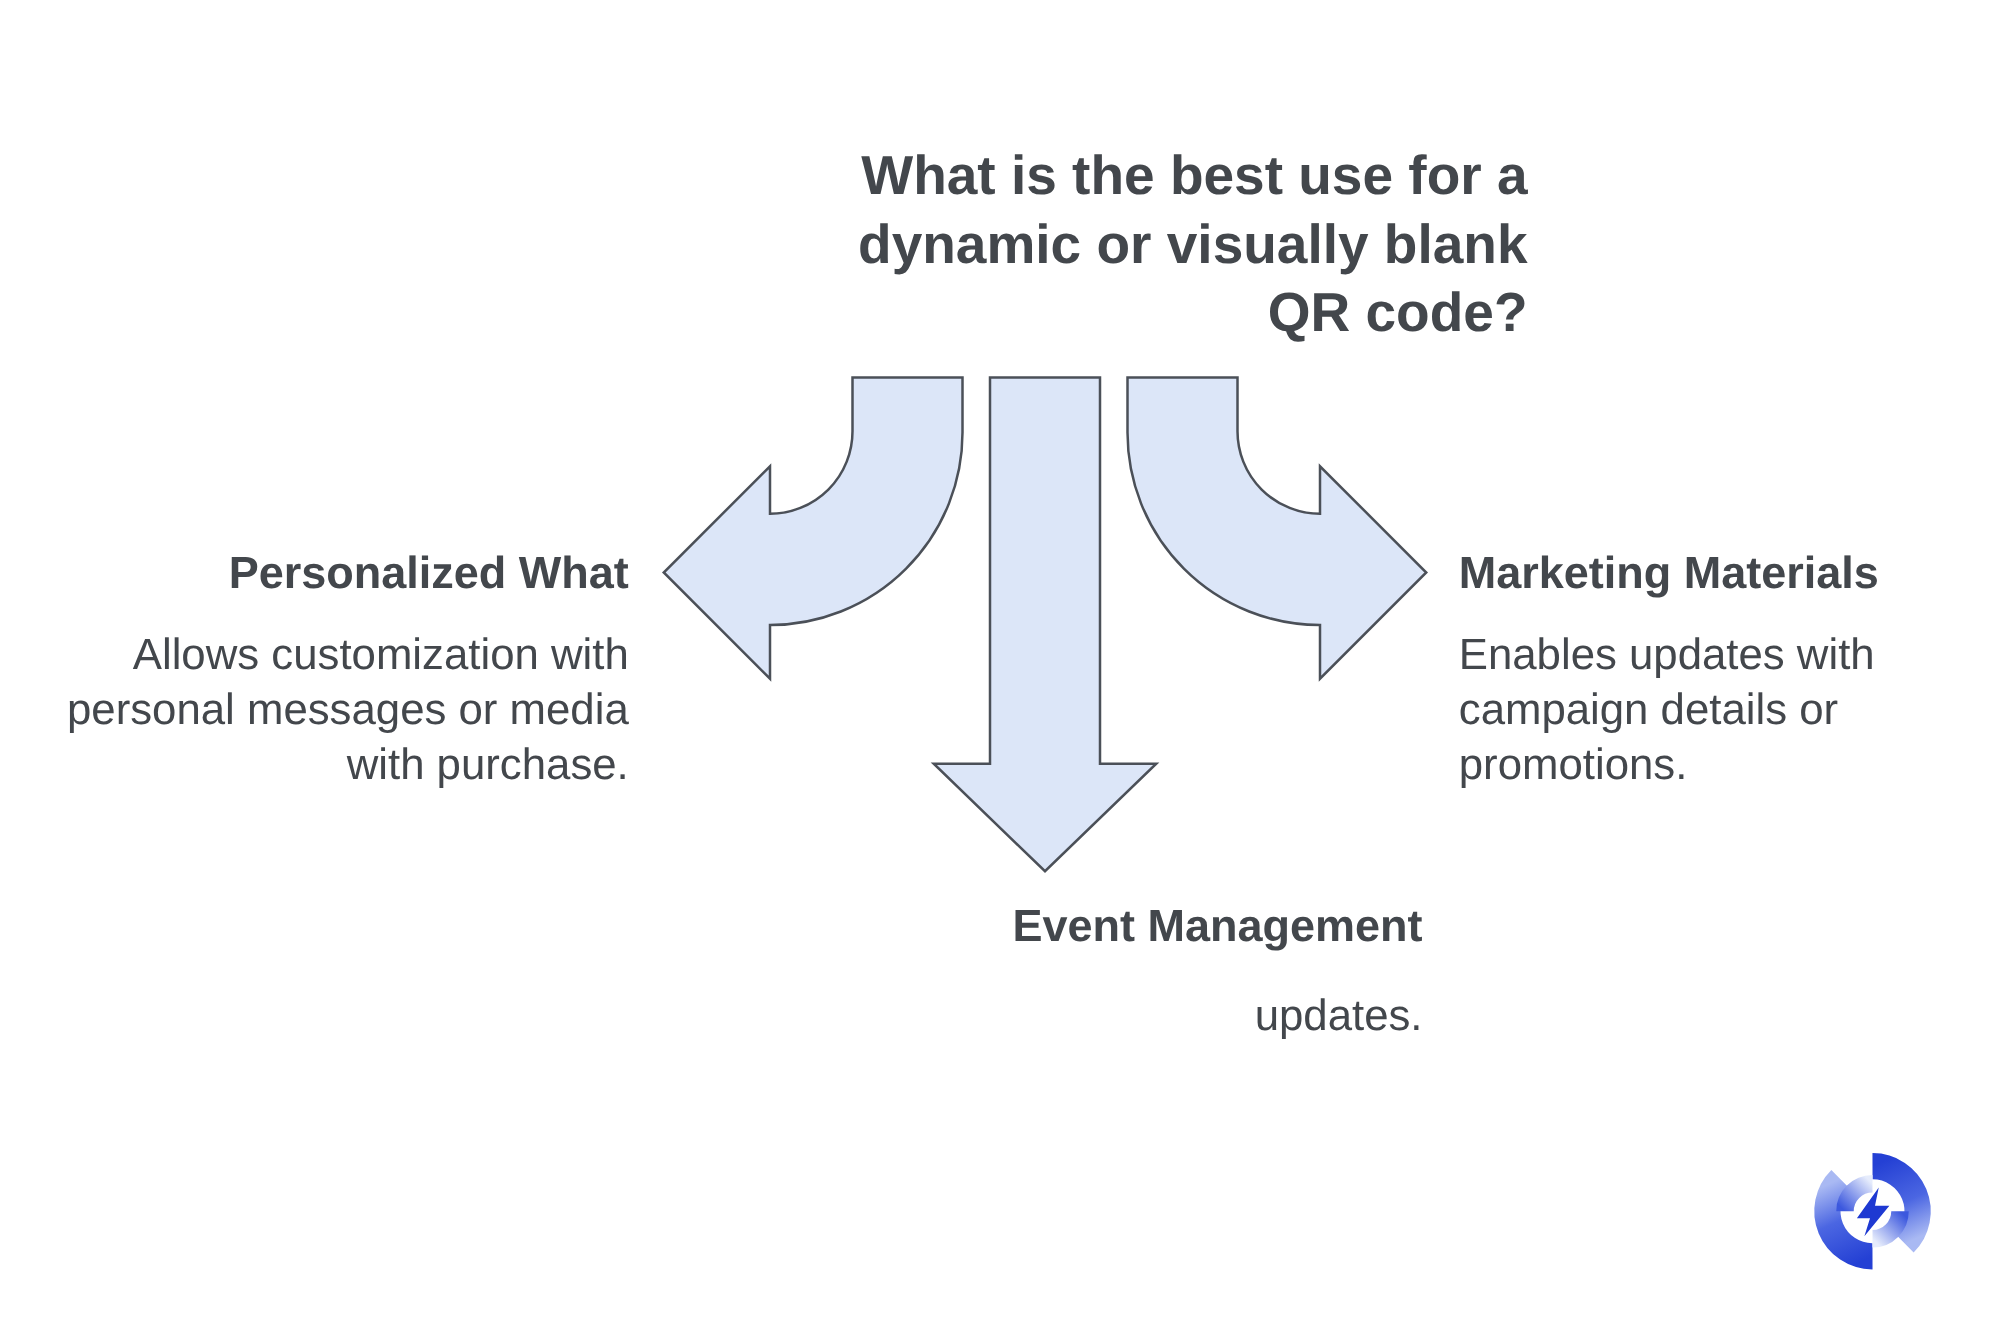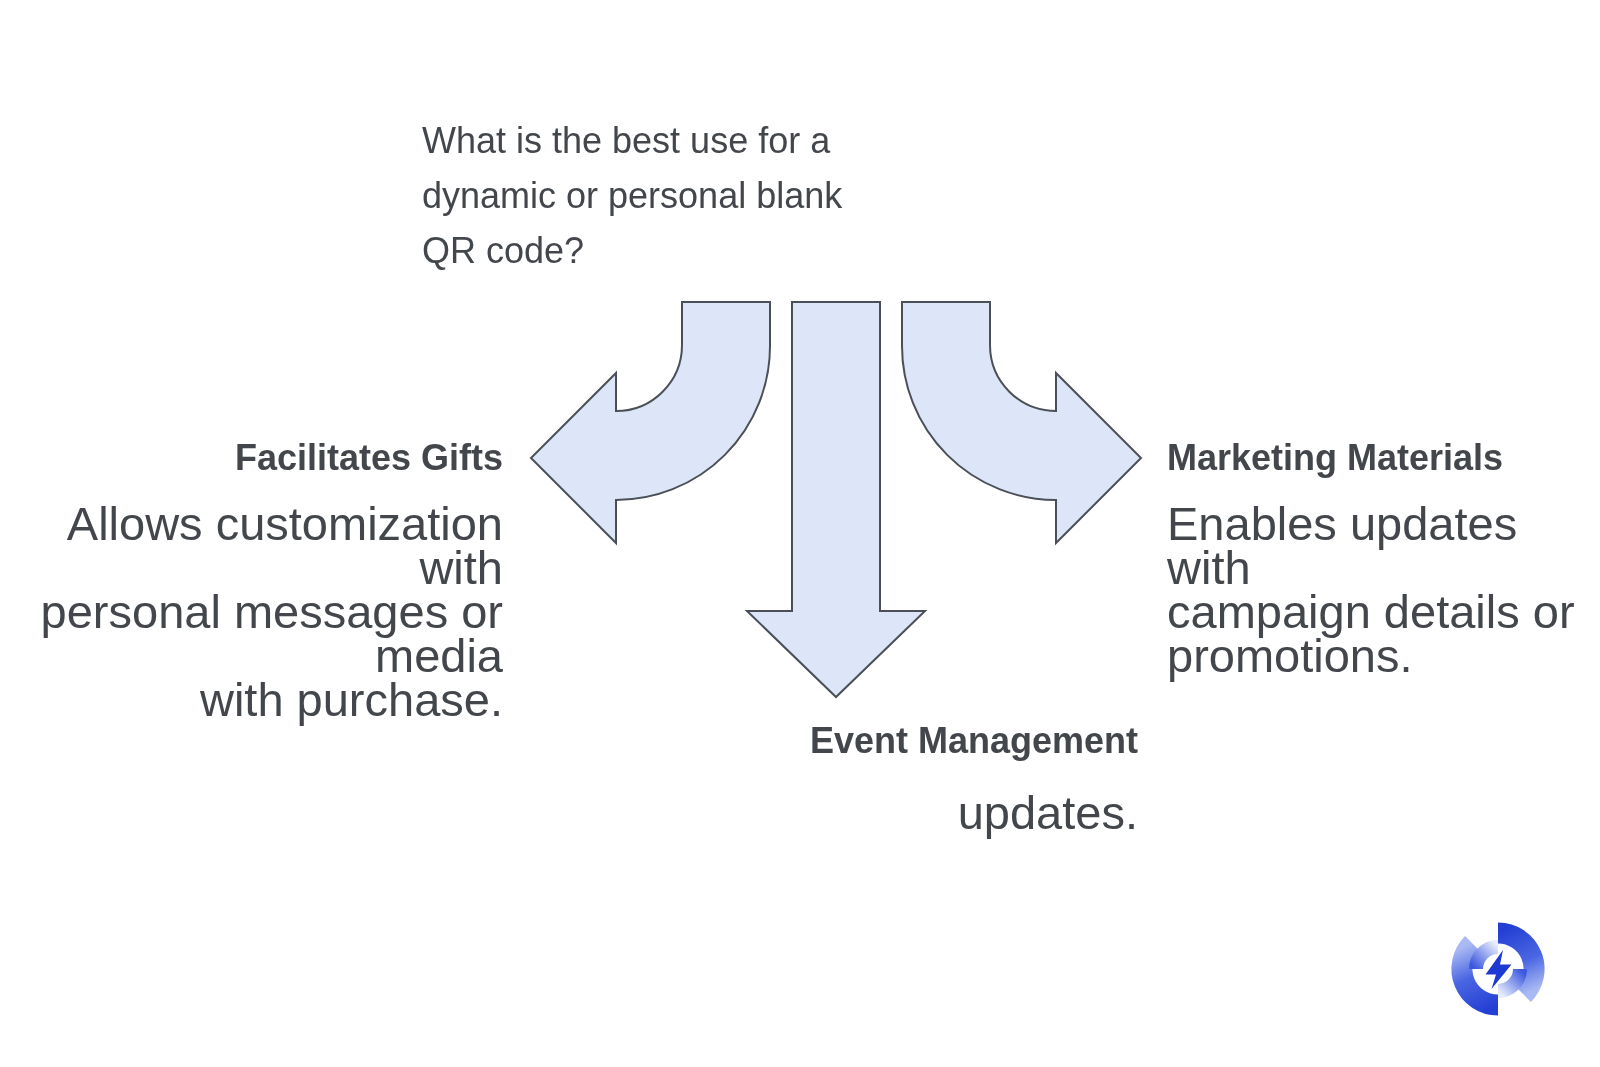--- a/index.html
+++ b/index.html
@@ -14,70 +14,70 @@
     position:relative;
     width:1600px;height:1067px;
     background:#ffffff;
     overflow:hidden;
     font-family:"Liberation Sans", sans-serif;
     color:var(--text);
   }
   .question-title{
     position:absolute;
     left:422px;top:113px;width:800px;
-    text-align:left;
-    font-size:36px;line-height:55px;font-weight:400;
+    text-align:right;
+    font-size:44px;line-height:55px;font-weight:700;
     color:var(--text);
   }
   .arrows-svg{
     position:absolute;left:0;top:0;width:1600px;height:1067px;
   }
   .arrows-svg path{
     fill:var(--arrow-fill);
     stroke:var(--arrow-stroke);
     stroke-width:2;
     stroke-linejoin:miter;
   }
   .branch{position:absolute;}
   .branch .heading{
     font-size:36px;line-height:44px;font-weight:700;
     margin:0 0 22px 0;
     color:var(--text);
   }
   .branch .body-line{
-    font-size:47px;line-height:44px;font-weight:400;
+    font-size:35px;line-height:44px;font-weight:400;
     color:var(--text);
   }
   .branch-left{left:30px;top:436px;width:473px;text-align:right;}
   .branch-right{left:1167px;top:436px;width:410px;text-align:left;}
   .branch-center{left:534px;top:719px;width:604px;text-align:right;}
   .branch-center .heading{margin-bottom:28px;}
   .brand-logo{
     position:absolute;left:1448px;top:916px;width:100px;height:106px;
   }
 </style>
 </head>
 <body>
 
 <div class="canvas">
 
   <div class="question-title">
     <div>What is the best use for a</div>
-    <div>dynamic or personal blank</div>
+    <div>dynamic or visually blank</div>
     <div>QR code?</div>
   </div>
 
   <svg class="arrows-svg" viewBox="0 0 1600 1067" xmlns="http://www.w3.org/2000/svg" aria-hidden="true">
     <path d="M 770 302 L 682 302 L 682 345 A 66 66 0 0 1 616 411 L 616 373 L 531 458 L 616 543 L 616 500 A 154 154 0 0 0 770 346 Z"></path>
     <path d="M 792 302 L 880 302 L 880 611 L 925 611 L 836 697 L 747 611 L 792 611 Z"></path>
     <path d="M 902 302 L 990 302 L 990 345 A 66 66 0 0 0 1056 411 L 1056 373 L 1141 458 L 1056 543 L 1056 500 A 154 154 0 0 1 902 346 Z"></path>
   </svg>
 
   <div class="branch branch-left">
-    <div class="heading">Facilitates Gifts</div>
+    <div class="heading">Personalized What</div>
     <div class="body-line">Allows customization with</div>
     <div class="body-line">personal messages or media</div>
     <div class="body-line">with purchase.</div>
   </div>
 
   <div class="branch branch-center">
     <div class="heading">Event Management</div>
     <div class="body-line">updates.</div>
   </div>
 

